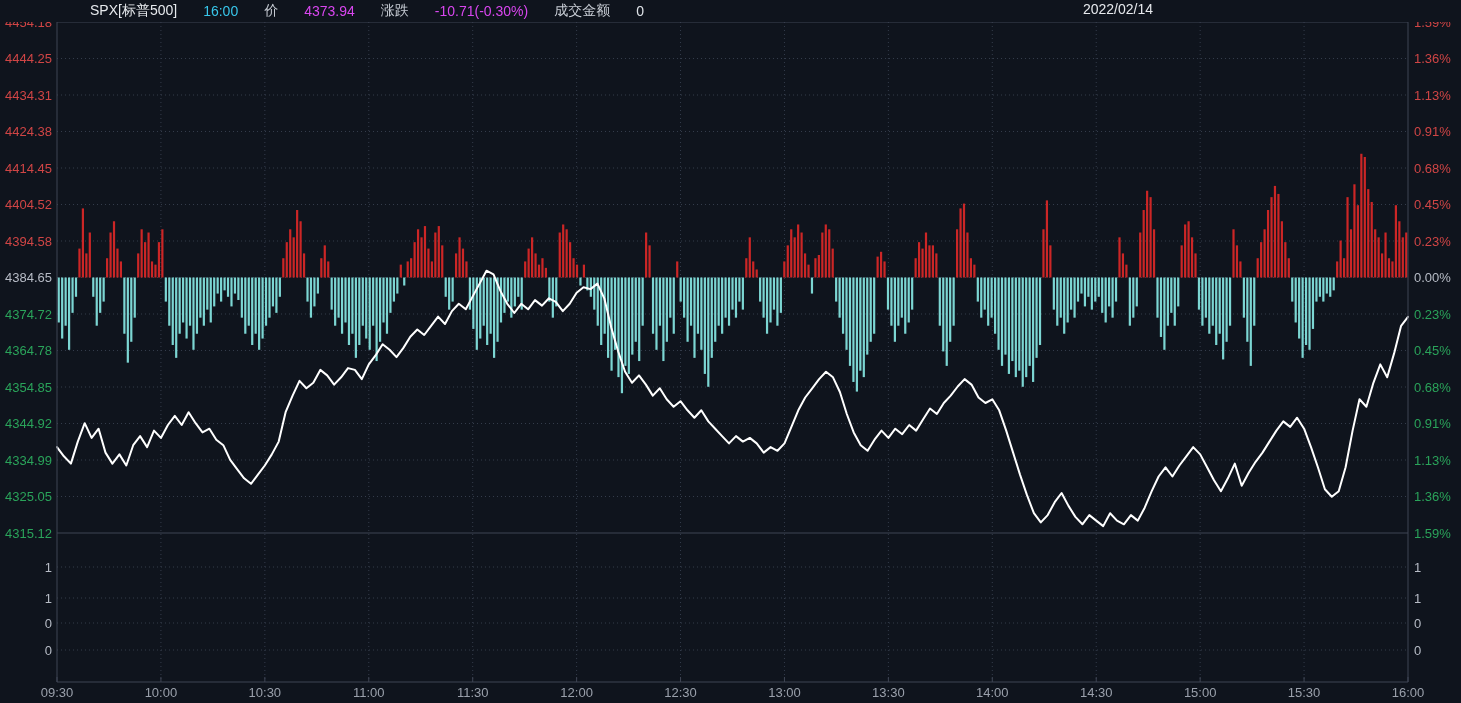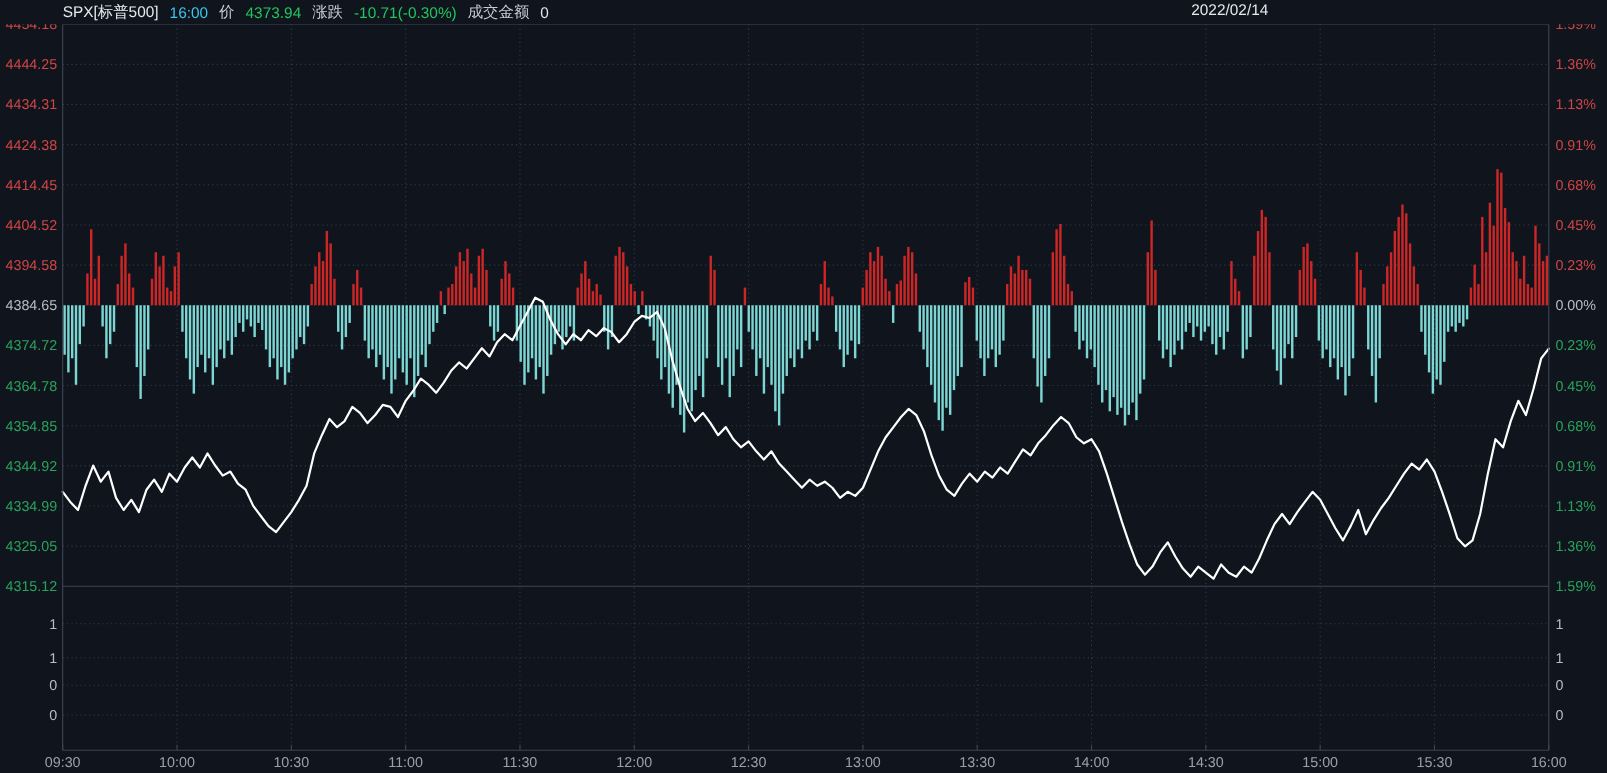--- a/index.html
+++ b/index.html
@@ -1,25 +1,25 @@
 <!DOCTYPE html>
 <html><head>
 <meta charset="utf-8">
 <style>
   html,body{margin:0;padding:0;background:#0f141d;width:1461px;height:703px;overflow:hidden;
             font-family:"Liberation Sans",sans-serif;}
   .app{position:relative;width:1461px;height:703px;background:#0f141d;}
   .quote-header{position:absolute;left:0;top:0;width:1177px;height:22px;
-                display:flex;align-items:center;padding-left:57px;box-sizing:border-box;
-                font-size:14px;white-space:nowrap;}
+                display:flex;align-items:center;padding-left:90px;box-sizing:border-box;
+                font-size:14px;white-space:nowrap;gap:16px;}
   .quote-header span{margin-right:10px;}
   .hdr-symbol{color:#e6e9ed;}
   .hdr-time{color:#38c6ea;}
   .hdr-label{color:#c7ccd4;}
-  .hdr-down{color:#22c55e;}
+  .hdr-down{color:#d946ef;}
   .hdr-neutral{color:#dfe3e8;}
   .hdr-date{position:absolute;right:14px;top:1px;color:#e6e9ed;font-size:14px;}
   svg text{font-family:"Liberation Sans",sans-serif;}
 </style>
 </head>
 <body>
 
 <div class="app">
   <div class="quote-header">
     <span class="hdr-symbol">SPX[标普500]</span>

